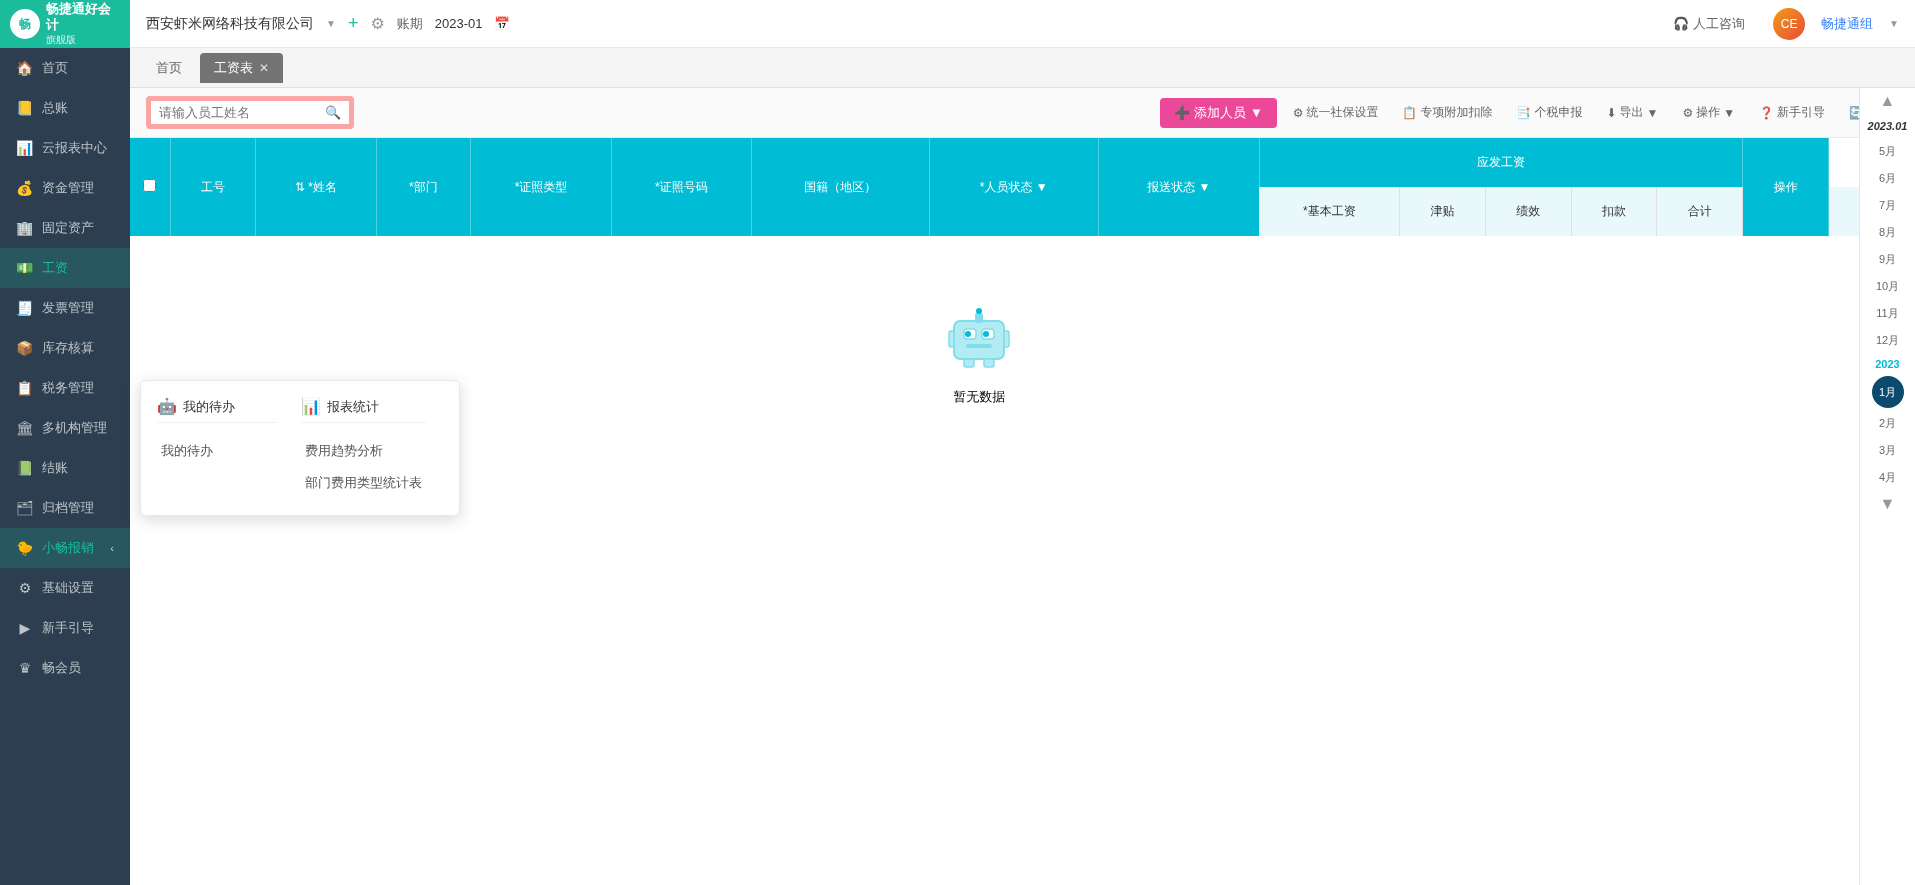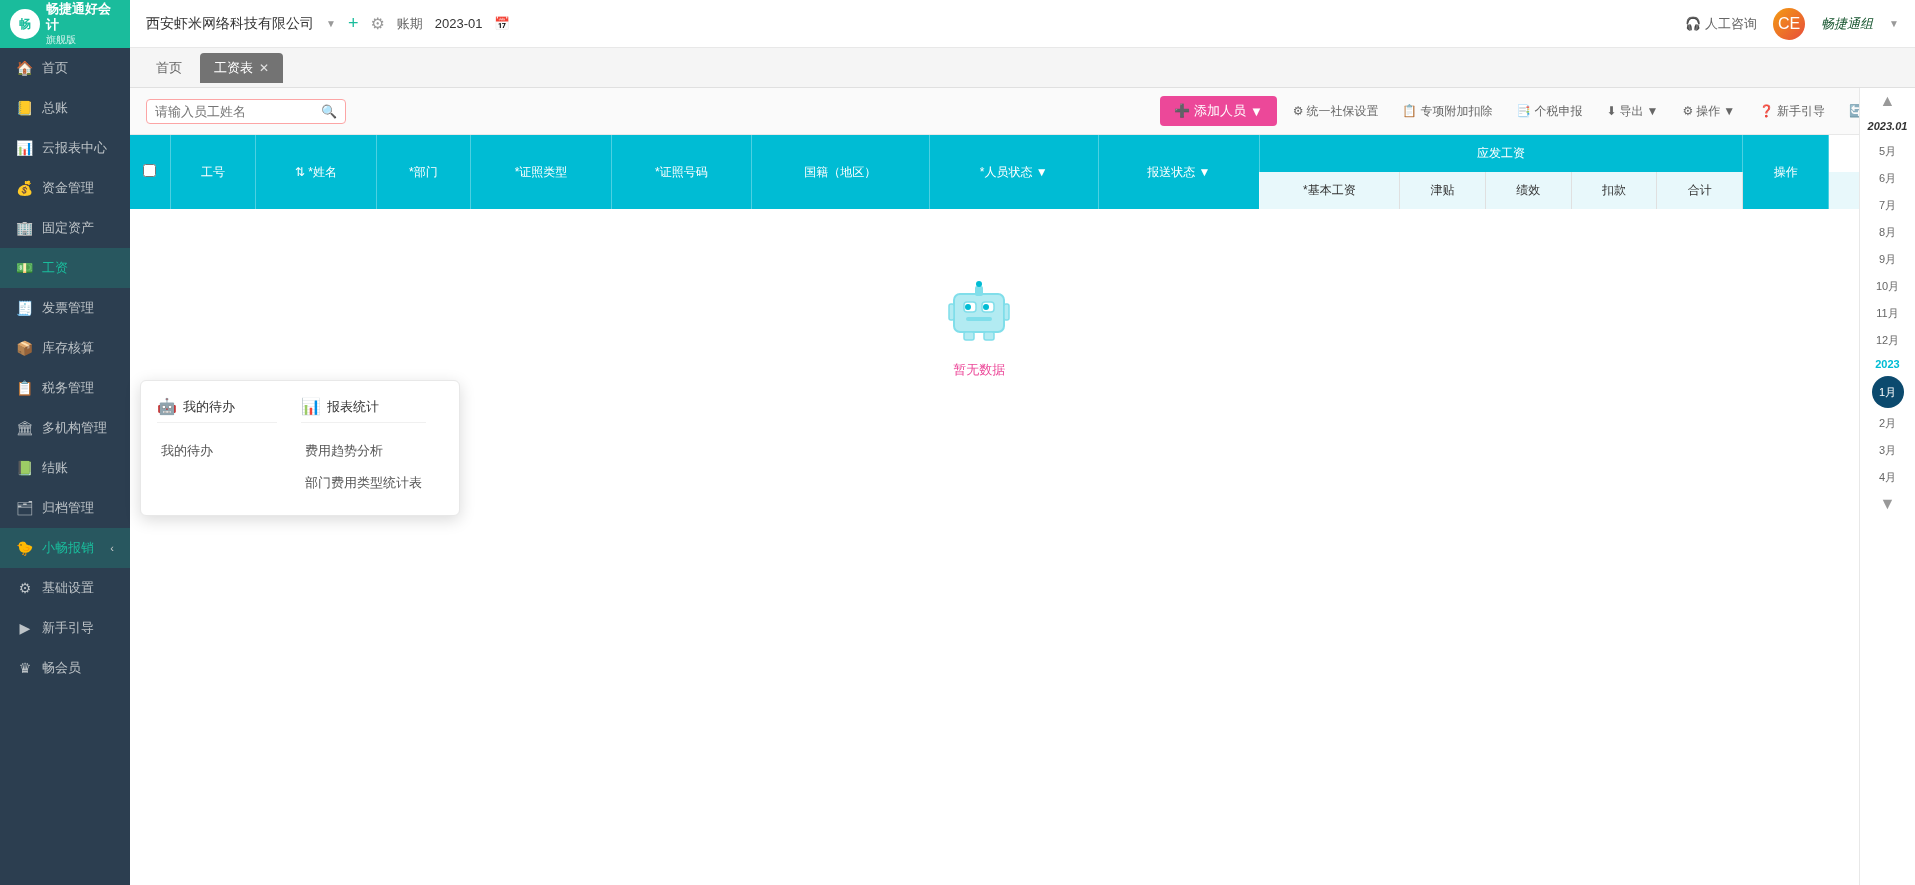--- a/index.html
+++ b/index.html
@@ -37,21 +37,21 @@
       display: flex; align-items: center; padding: 0 16px; gap: 12px;
       z-index: 99;
     }
     .company-name { font-size: 14px; color: #333; font-weight: 500; }
     .period-label { color: #666; font-size: 13px; text-align: right; }
     .period-value { color: #333; font-size: 13px; font-weight: 500; }
     .header-right { margin-left: auto; display: flex; align-items: center; gap: 16px; }
     .header-btn { color: #666; font-size: 13px; cursor: pointer; display: flex; align-items: center; gap: 4px; }
     .user-avatar {
       width: 32px; height: 32px; border-radius: 50%; background: linear-gradient(135deg, #f39c12, #e74c3c);
-      display: flex; align-items: center; justify-content: center; color: #fff; font-size: 16px;
+      display: flex; align-items: center; justify-content: center; color: #fff; font-size: 12px; margin-left: 12px;
     }
 
     
     .tabbar {
       position: fixed; left: 130px; top: 48px; right: 0; height: 40px;
       background: #f5f5f5; border-bottom: 1px solid #e0e0e0;
       display: flex; align-items: center; padding: 0 12px; gap: 4px;
       z-index: 98;
     }
     .tab {
@@ -67,52 +67,52 @@
       position: fixed; left: 130px; top: 88px; right: 0; bottom: 0;
       background: #fff; overflow: hidden;
     }
 
     
     .toolbar {
       display: flex; align-items: center; padding: 8px 16px; gap: 8px;
       border-bottom: 1px solid #e8e8e8; background: #fafafa;
     }
     .search-box {
-      display: flex; align-items: center; border: 1px solid #fca5a5;
+      display: flex; align-items: center; border: 5px solid #fca5a5;
       border-radius: 4px; padding: 4px 8px; gap: 6px; background: #fff;
     }
     .search-input { border: none; outline: none; font-size: 13px; width: 160px; color: #333; }
     .search-icon { color: #999; font-size: 13px; }
     .add-btn {
       background: #ec4899; color: #fff; border: none; border-radius: 4px;
       padding: 6px 14px; font-size: 13px; cursor: pointer; display: flex; align-items: center; gap: 4px;
       margin-left: auto;
     }
     .tool-btn {
       color: #666; font-size: 12px; cursor: pointer; display: flex; align-items: center; gap: 3px;
       padding: 4px 8px; border-radius: 3px;
     }
 
     
     .table-wrap { overflow-x: auto; }
     .data-table { width: 100%; border-collapse: collapse; }
     .data-table thead tr { background: #00bcd4; color: #fff; }
     .data-table thead th {
-      padding: 10px 10px; font-size: 12px; font-weight: 500;
+      padding: 16px 10px; font-size: 12px; font-weight: 500;
       border-right: 1px solid rgba(255,255,255,0.3); white-space: nowrap;
       text-align: center;
     }
     .data-table thead .sub-header { background: #e8f8fb; }
     .data-table thead .sub-header th { color: #333; border-right: 1px solid #e0e0e0; }
     .checkbox-th { width: 40px; }
 
     
     .empty-state {
       display: flex; flex-direction: column; align-items: center; justify-content: flex-end;
-      padding: 60px 0; color: #ec4899;
+      padding: 60px 0; color: #000000;
     }
     .empty-icon {
       width: 80px; height: 80px; margin-bottom: 12px;
     }
 
     
     .timeline {
       position: fixed; right: 0; top: 88px; width: 56px; bottom: 0;
       background: #fff; border-left: 1px solid #e8e8e8;
       display: flex; flex-direction: column; align-items: center;
@@ -237,21 +237,21 @@
   <span style="color:#999; font-size:16px; cursor:pointer;">⚙</span>
   <span class="period-label">账期</span>
   <span class="period-value">2023-01</span>
   <span style="color:#999; cursor:pointer;">📅</span>
   <div class="header-right">
     <div class="header-btn">
       <span>🎧</span>
       <span>人工咨询</span>
     </div>
     <div class="user-avatar">CE</div>
-    <span style="font-size:13px; color:#14532d;font-style:italic;">畅捷通组</span>
+    <span style="font-size:13px; color:#3b82f6;">畅捷通组</span>
     <span class="chevron">▼</span>
   </div>
 </div>
 
 <div class="tabbar">
   <div class="tab home">
     <span>首页</span>
   </div>
   <div class="tab active">
     <span>工资表</span>

